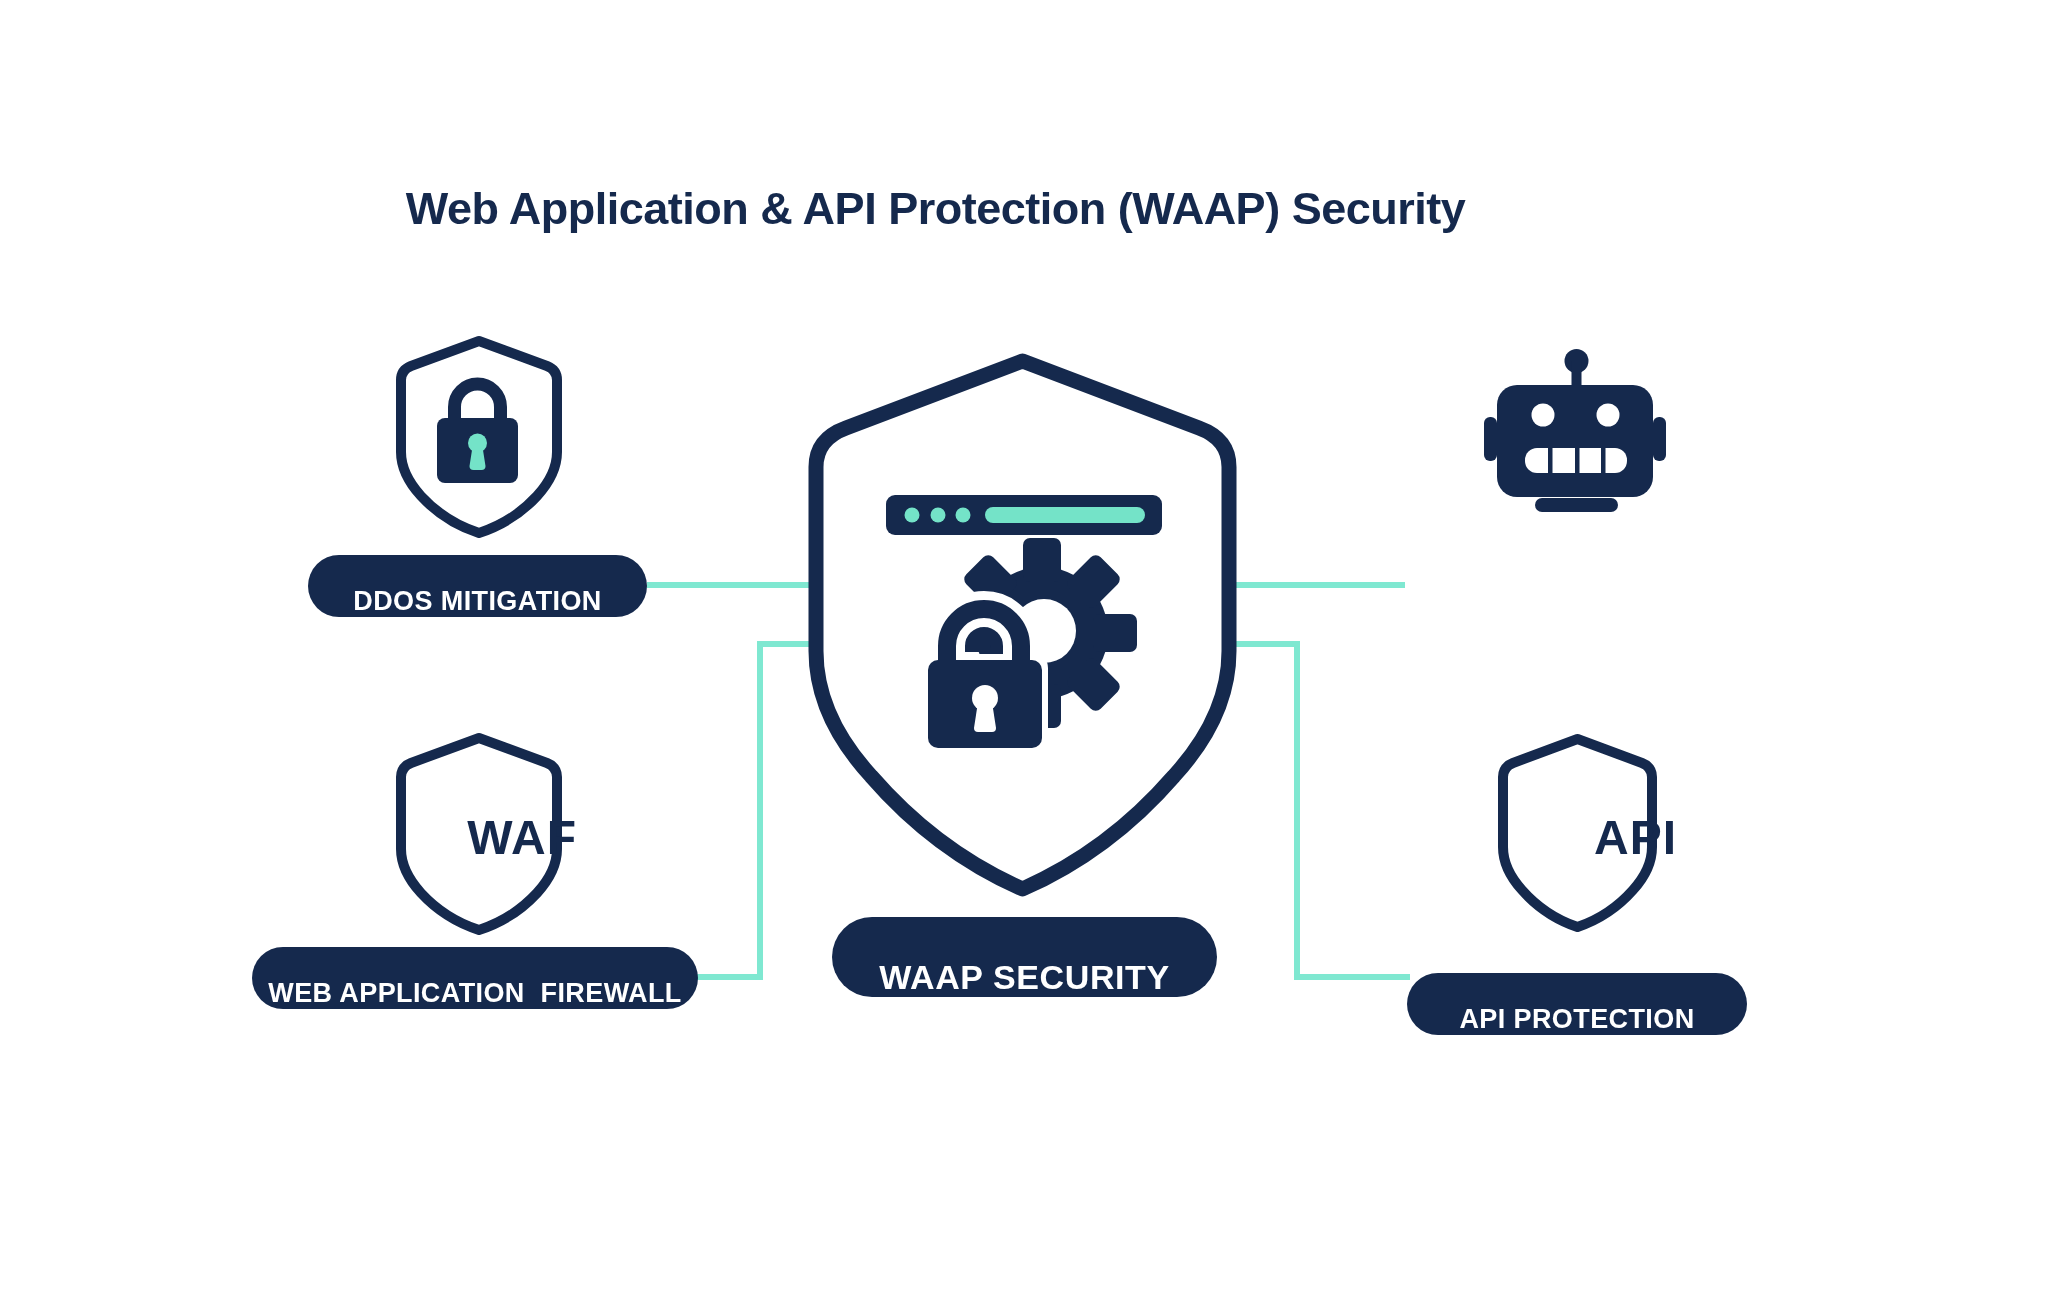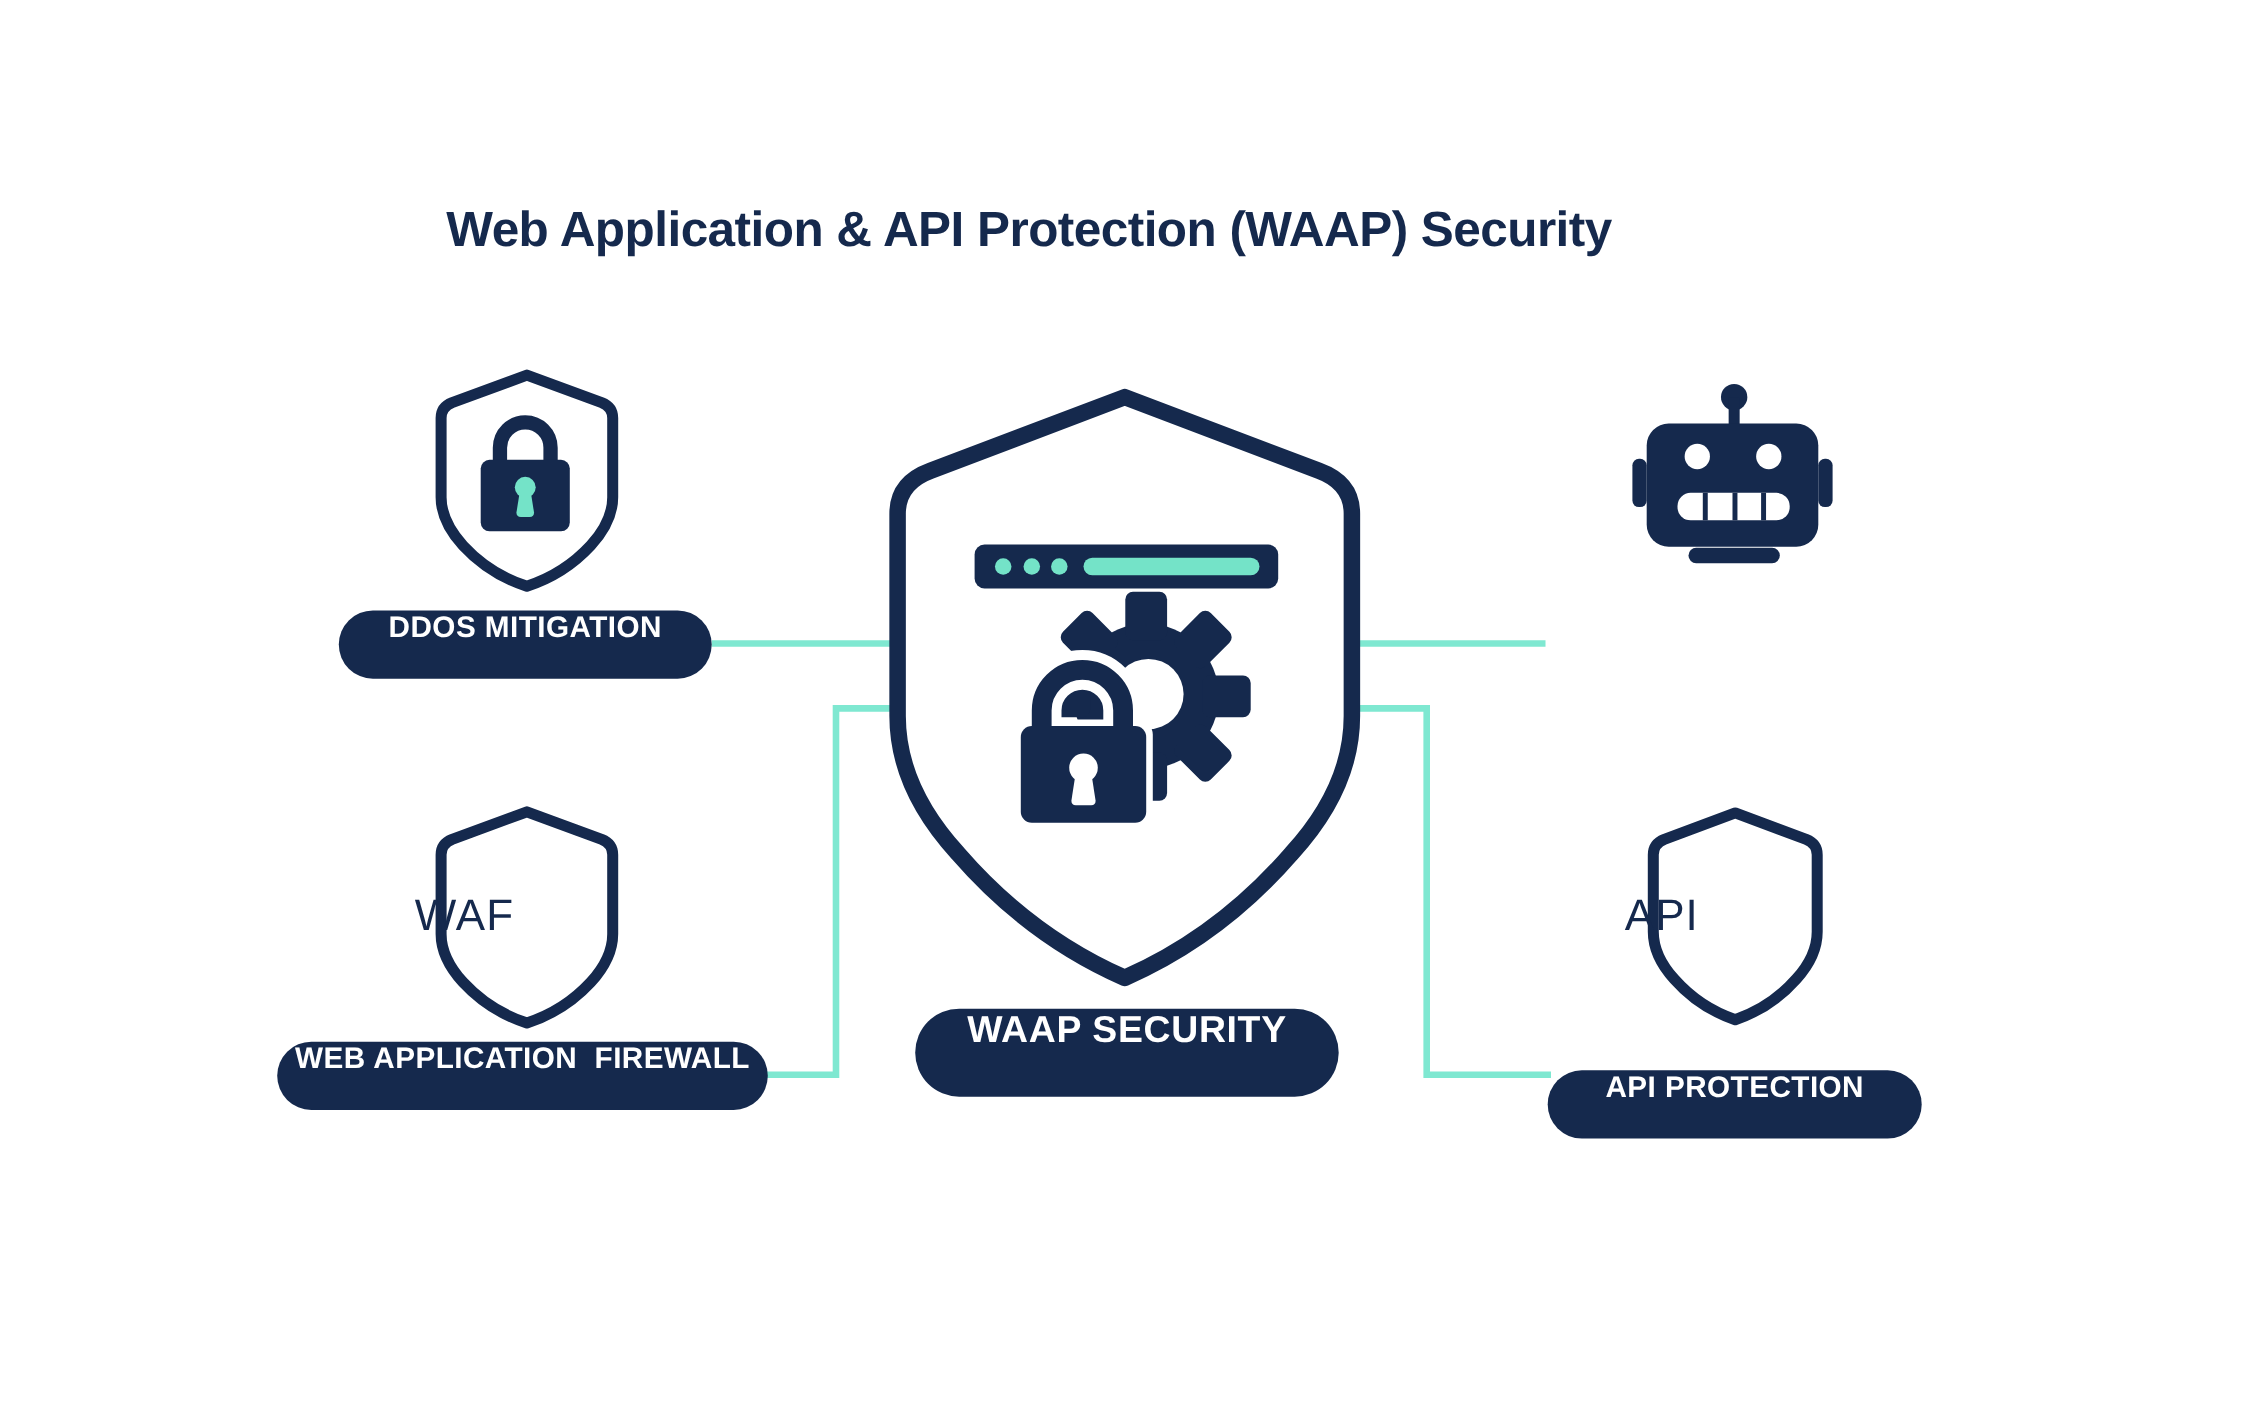--- a/index.html
+++ b/index.html
@@ -13,35 +13,35 @@
   .diagram-title{
     position:absolute;left:0;top:183px;width:1871px;
     text-align:center;
     font-size:45px;font-weight:700;letter-spacing:-0.5px;
     color:var(--navy,#15294D);
   }
   .pill{
     position:absolute;
     background:var(--navy,#15294D);
     border-radius:999px;
-    display:flex;align-items:flex-start;justify-content:center;
+    display:flex;align-items:flex-end;justify-content:center;
   }
   .pill-label{
     color:var(--text-on-pill,#ffffff);
     font-weight:700;
     font-size:27px;
     letter-spacing:0.4px;
     white-space:pre;
   }
   .pill-waap .pill-label{font-size:34px;letter-spacing:0.6px;}
   .shield-word{
     position:absolute;
     width:200px;
-    text-align:left;
-    font-weight:400;font-size:40px;letter-spacing:1px;
+    text-align:right;
+    font-weight:700;font-size:48px;letter-spacing:1px;
     color:var(--navy,#15294D);
   }
   .gfx{position:absolute;left:0;top:0;}
   .navy-fill{fill:var(--navy,#15294D);}
   .white-fill{fill:#ffffff;}
   .teal-fill{fill:var(--teal-icon,#74E3C8);}
   .shield-outline{fill:#ffffff;stroke:var(--navy,#15294D);stroke-linejoin:round;}
   .connector{fill:none;stroke:var(--teal-line,#7FE8D1);stroke-width:6;}
   .navy-stroke{fill:none;stroke:var(--navy,#15294D);}
   .white-stroke{fill:none;stroke:#ffffff;}

